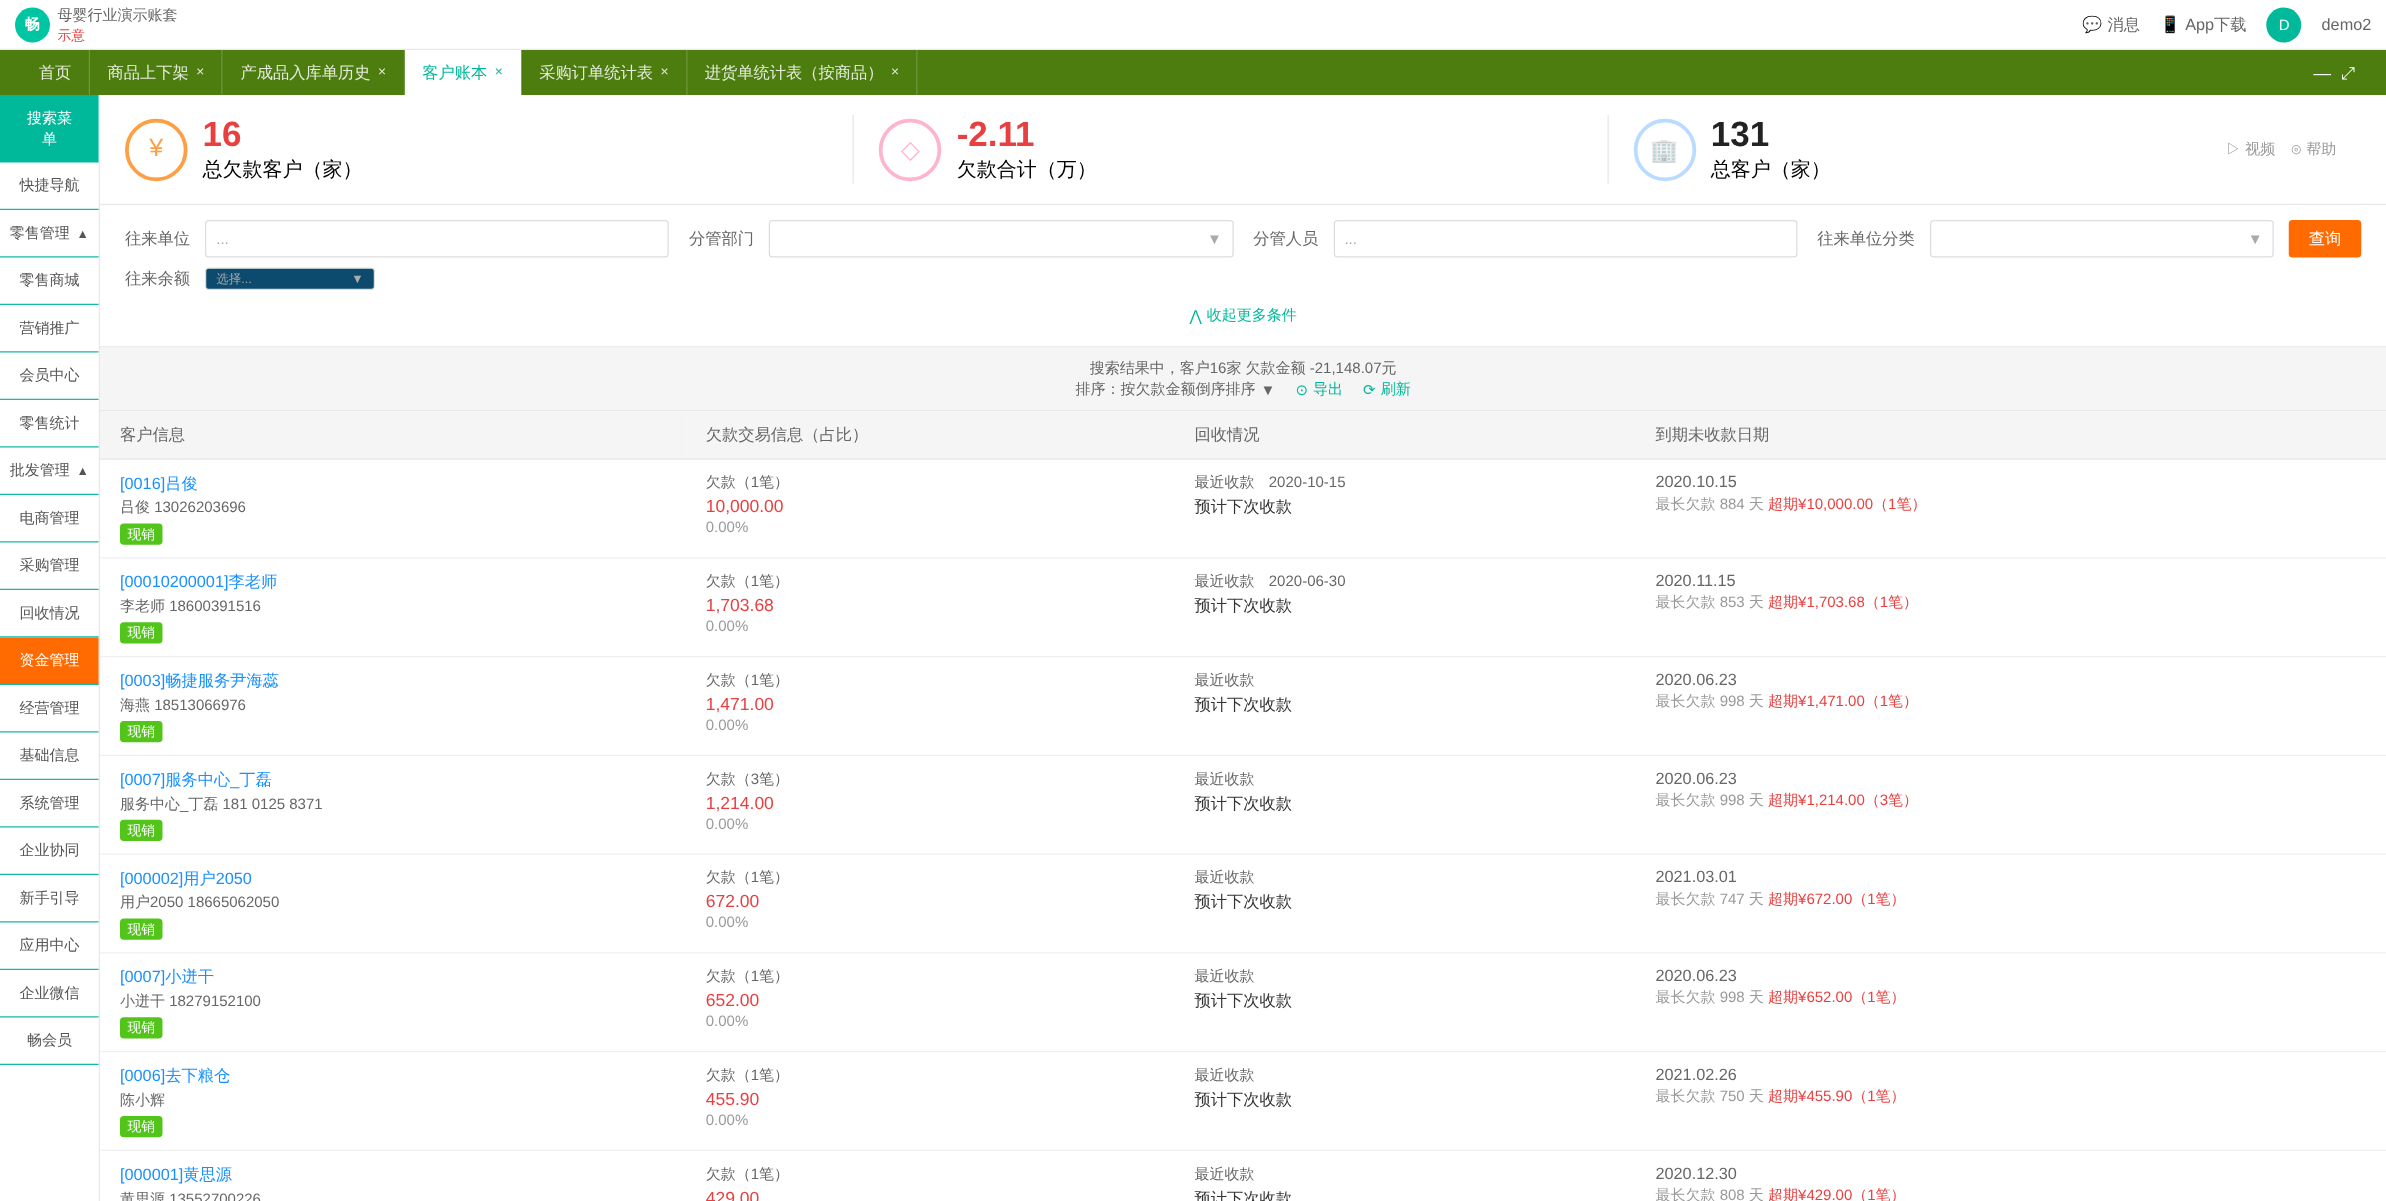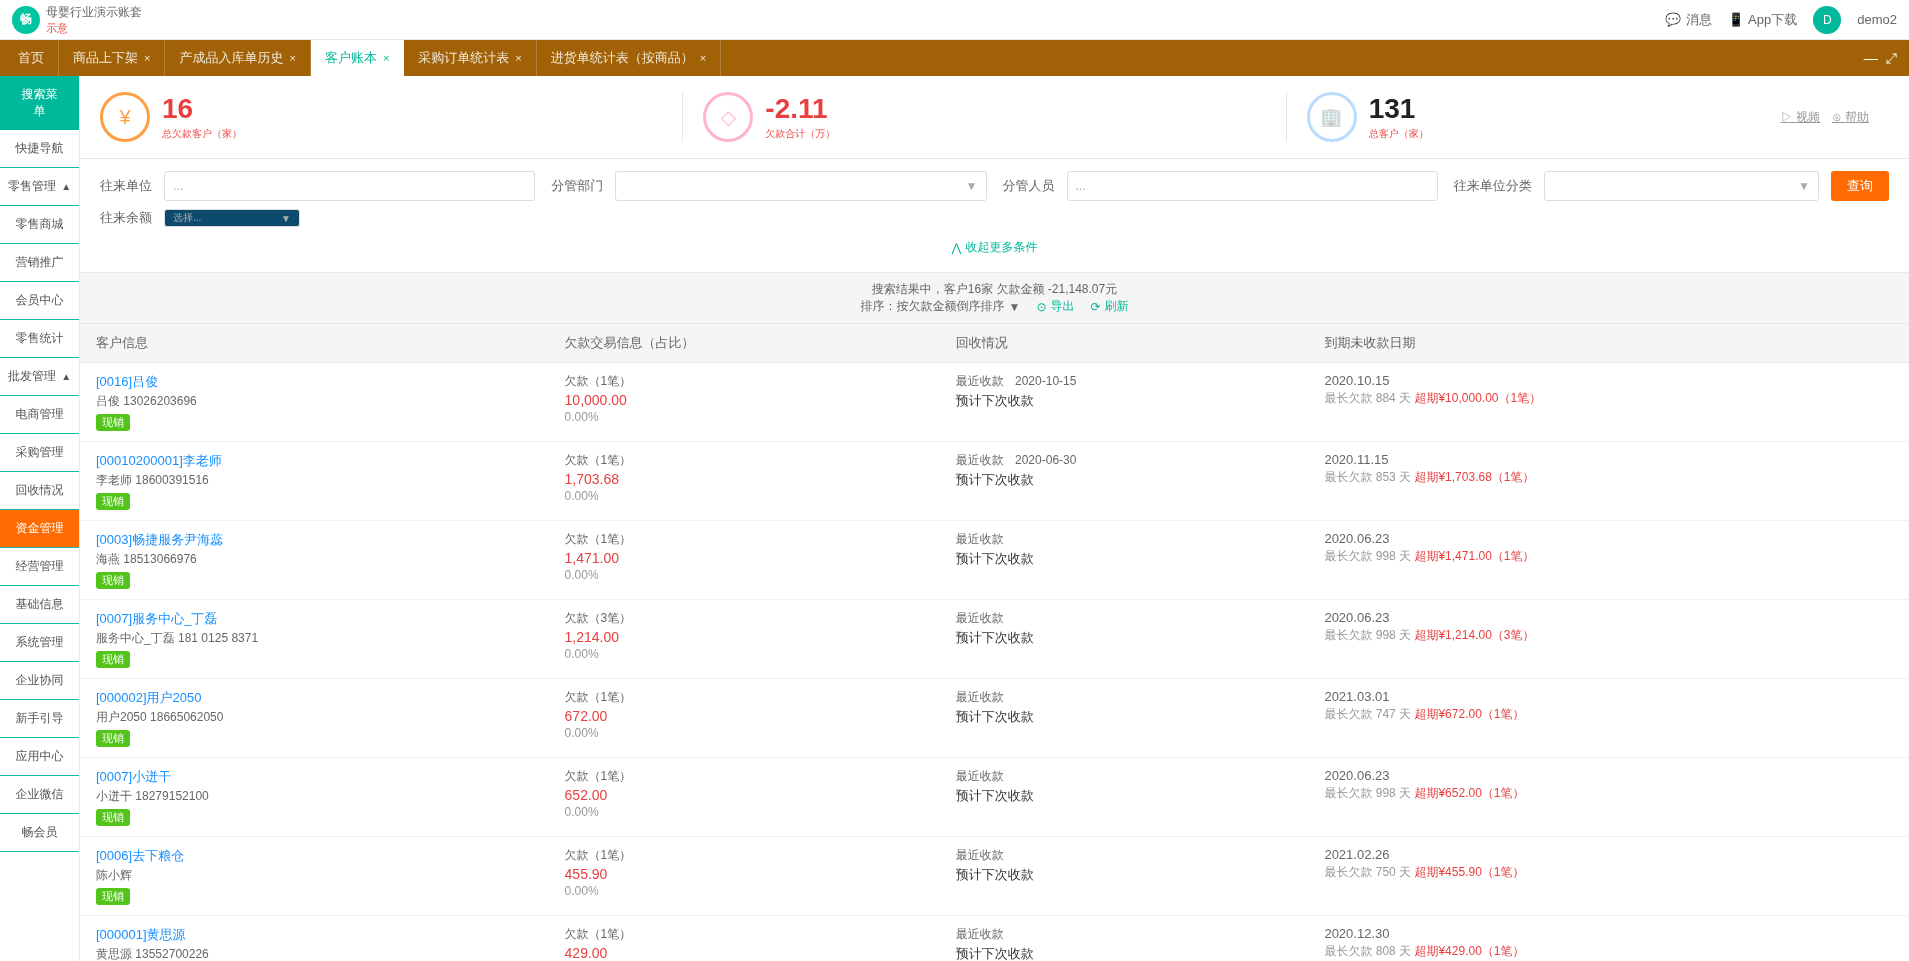--- a/index.html
+++ b/index.html
@@ -18,24 +18,24 @@
     .topbar-left { display: flex; align-items: center; gap: 8px; }
     .logo-area { display: flex; align-items: center; gap: 6px; }
     .logo-icon { width: 28px; height: 28px; background: #00c5a3; border-radius: 50%; display: flex; align-items: center; justify-content: center; color: white; font-size: 12px; font-weight: bold; }
     .system-name { font-size: 12px; color: #666; }
     .topbar-right { display: flex; align-items: center; gap: 16px; color: #666; font-size: 13px; }
     .topbar-right span { cursor: pointer; }
 
     
     .tabbar {
       height: 36px;
-      background: #a16207;
+      background: #4d7c0f;
       display: flex;
       align-items: center;
-      padding: 0 4px;
+      padding: 0 17px;
       overflow: hidden;
     }
     .tab {
       height: 36px;
       display: flex;
       align-items: center;
       padding: 0 14px;
       color: rgba(255,255,255,0.85);
       font-size: 13px;
       cursor: pointer;
@@ -105,23 +105,23 @@
     }
     .stat-item:first-child { padding-left: 0; }
     .stat-item:last-child { border-right: none; }
     .stat-icon { width: 50px; height: 50px; display: flex; align-items: center; justify-content: center; }
     .stat-circle-orange { width: 50px; height: 50px; border-radius: 50%; border: 3px solid #ff9f43; display: flex; align-items: center; justify-content: center; color: #ff9f43; font-size: 20px; }
     .stat-circle-pink { width: 50px; height: 50px; border-radius: 50%; border: 3px solid #ff6b9d; display: flex; align-items: center; justify-content: center; color: #ff6b9d; font-size: 20px; opacity: 0.5; }
     .stat-circle-blue { width: 50px; height: 50px; border-radius: 50%; border: 3px solid #74b9ff; display: flex; align-items: center; justify-content: center; color: #74b9ff; font-size: 18px; opacity: 0.5; }
     .stat-info .stat-number { font-size: 28px; font-weight: bold; }
     .stat-number.red { color: #e84040; }
     .stat-number.black { color: #222; font-weight: 700; }
-    .stat-label { font-size: 10px; color: #ef4444; margin-top: 2px; }
+    .stat-label { font-size: 16px; color: #000000; margin-top: 2px; }
     .stat-actions { margin-left: auto; display: flex; align-items: center; gap: 12px; font-size: 12px; color: #999; }
-    .stat-actions span { cursor: pointer; text-decoration: underline; }
+    .stat-actions span { cursor: pointer; }
 
     
     .filter-area {
       background: #fff;
       padding: 12px 20px;
       border-bottom: 1px solid #e8e8e8;
     }
     .filter-row { display: flex; align-items: center; gap: 16px; margin-bottom: 8px; }
     .filter-item { display: flex; align-items: center; gap: 12px; flex: 1; }
     .filter-label { font-size: 13px; color: #666; white-space: nowrap; }

